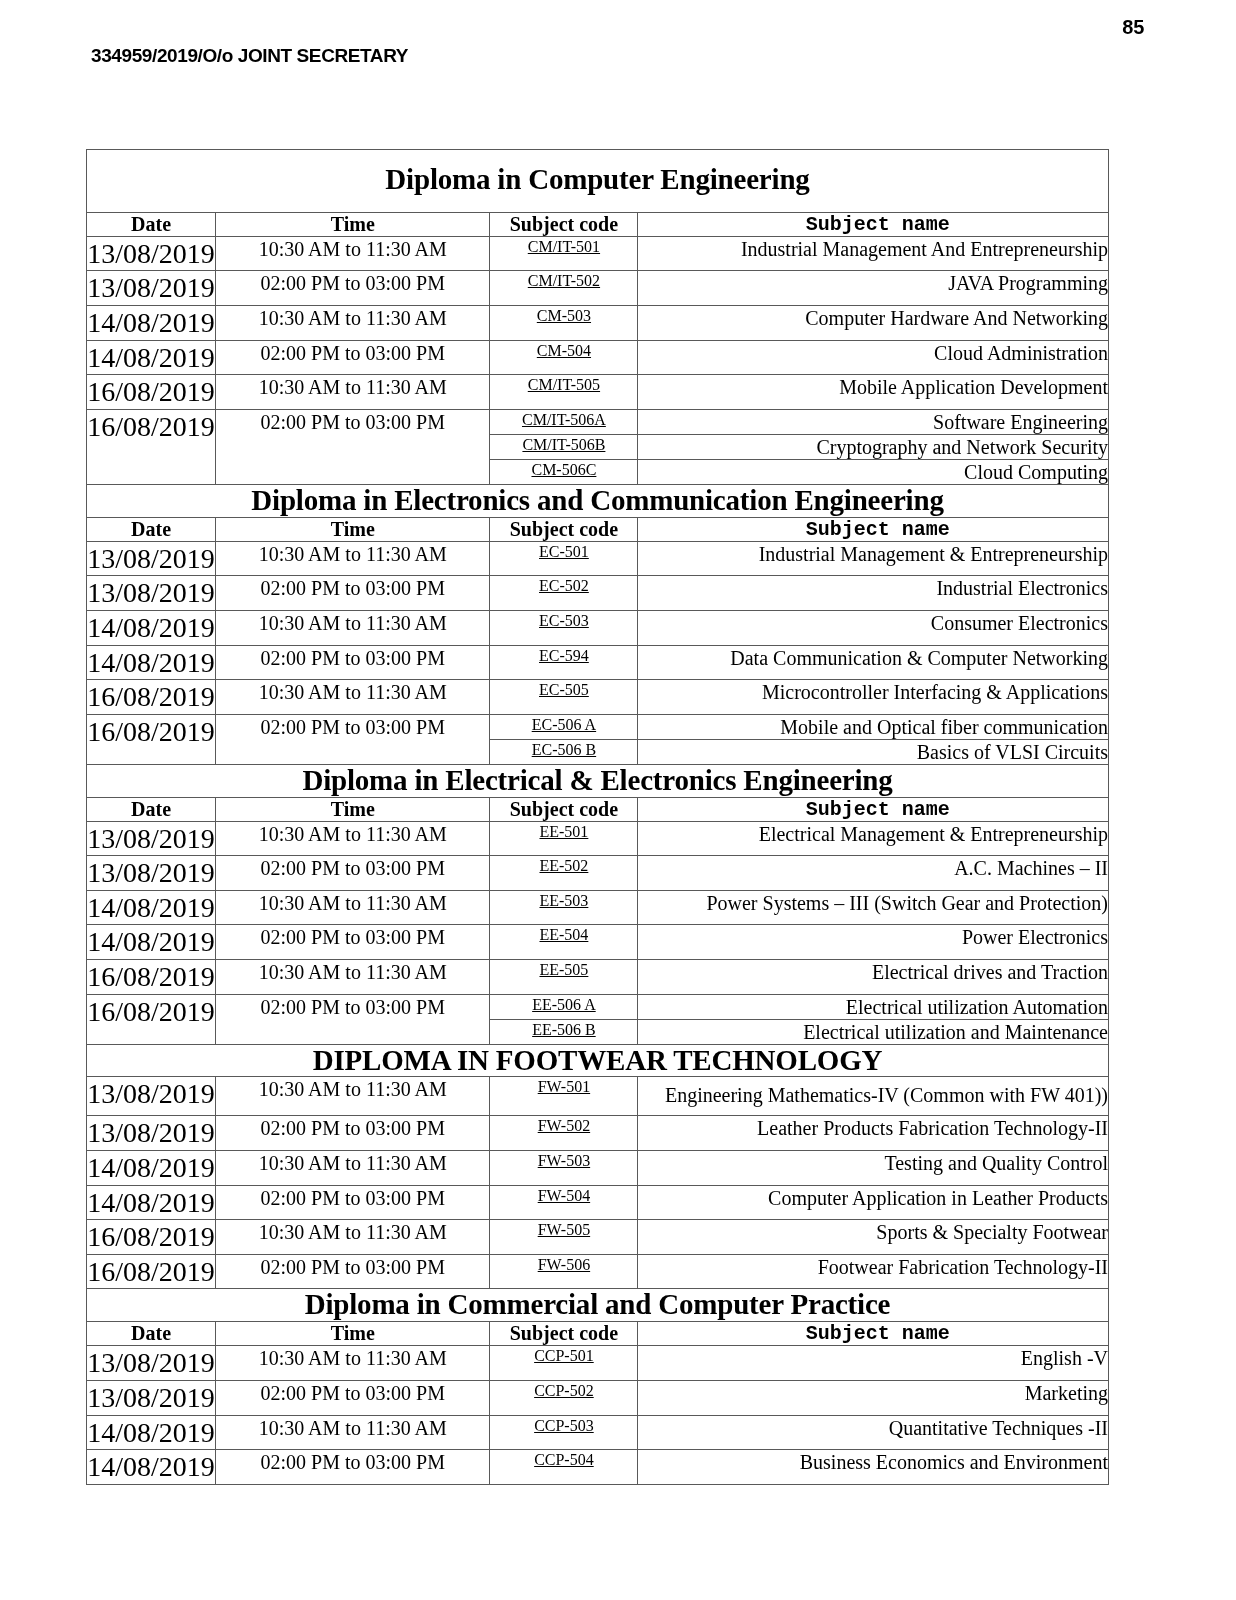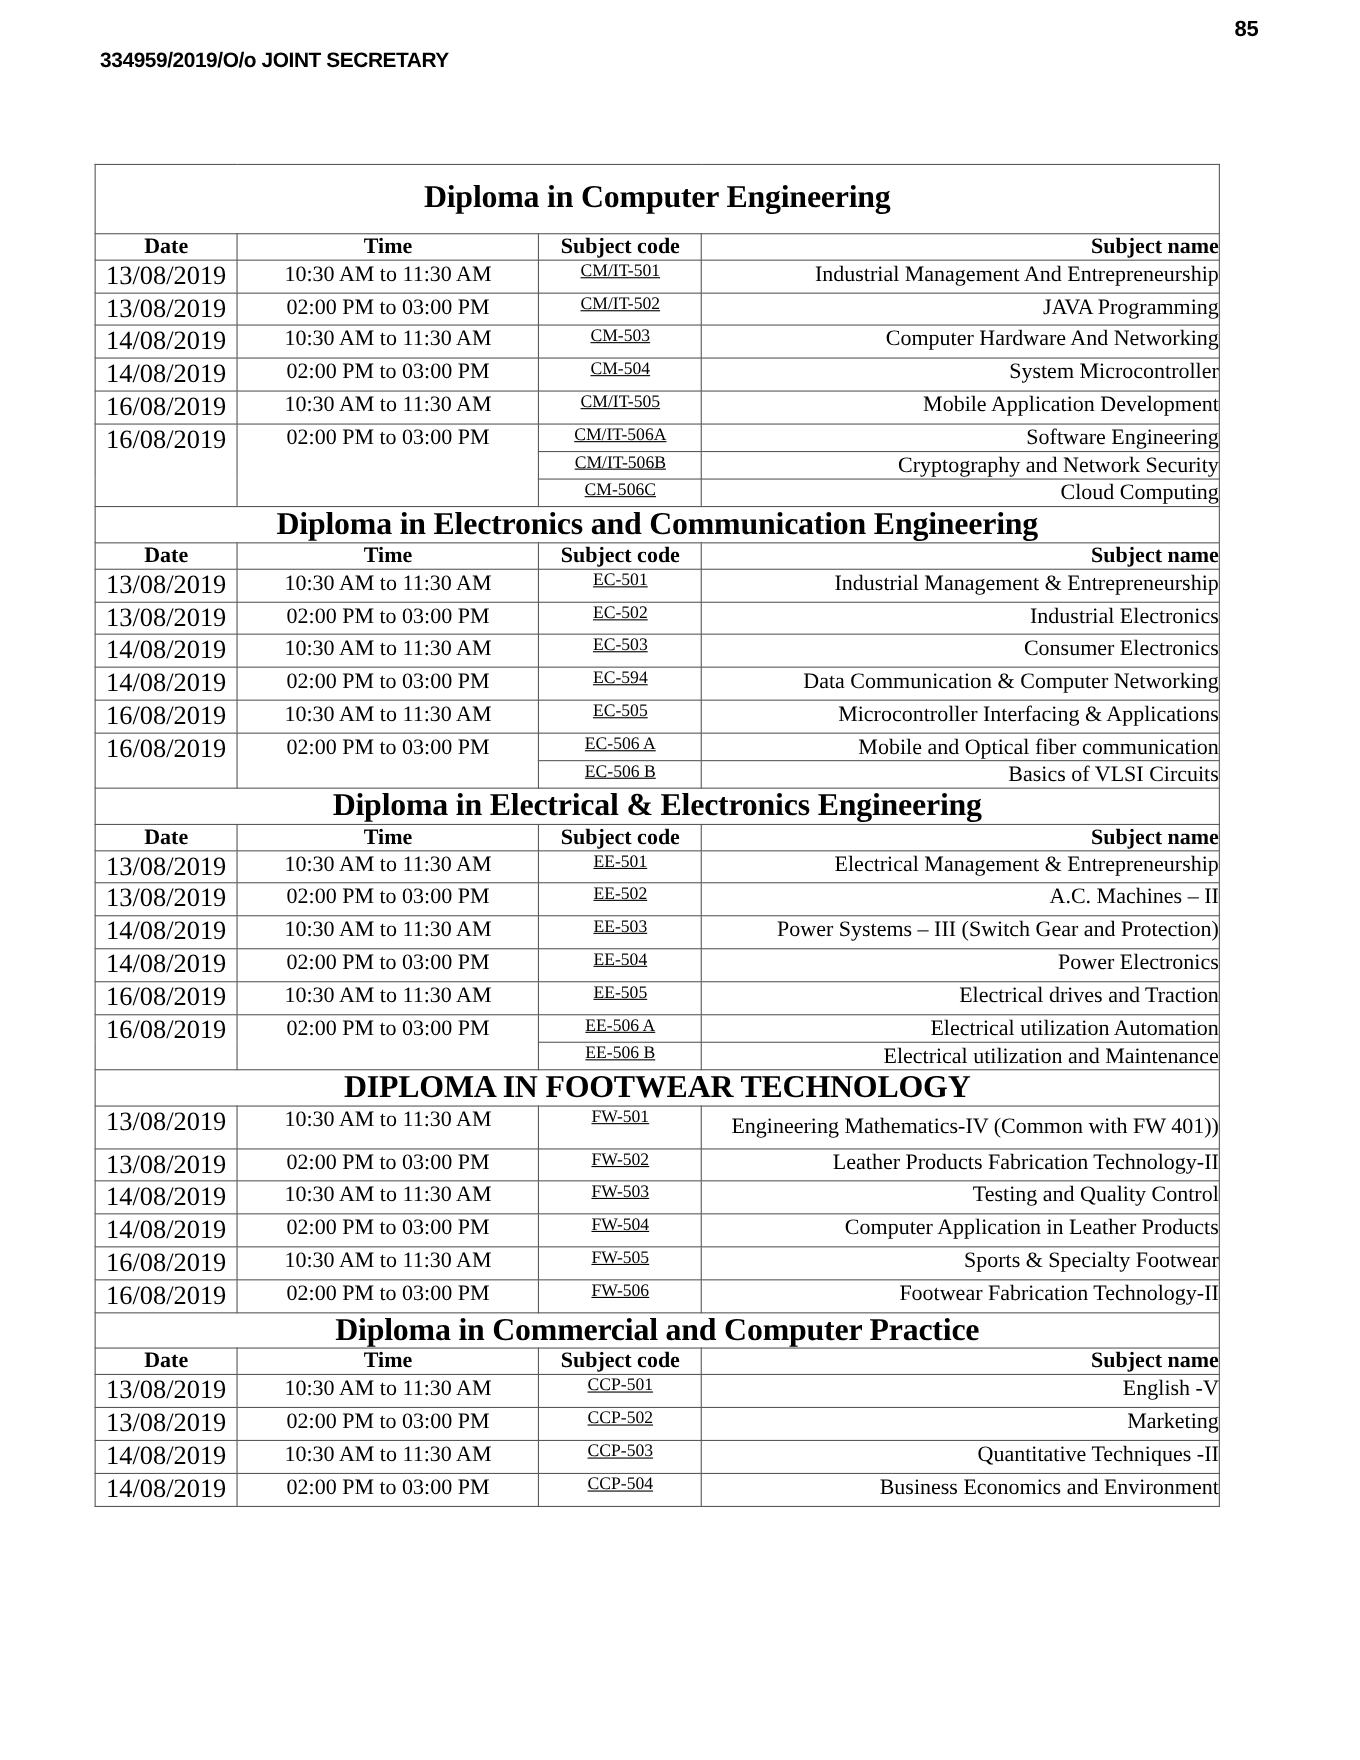--- a/index.html
+++ b/index.html
@@ -87,28 +87,29 @@
 
   
   td.col-head {
     text-align: center;
     font-weight: bold;
     font-size: 20px;
     padding: 3px 6px 4px 6px;
     line-height: 1.15;
   }
   td.col-head.left {
-    text-align: right;
+    text-align: center;
     padding-left: 9px;
+    font-family: Liberation Mono, monospace;
   }
 
   
   td.cell-date {
     text-align: center;
-    font-size: 24px;
+    font-size: 28px;
     padding: 4px 4px 5px 4px;
     line-height: 1.2;
     white-space: nowrap;
   }
   td.cell-time {
     text-align: center;
     font-size: 20px;
     padding: 4px 4px 5px 4px;
     line-height: 1.2;
     white-space: nowrap;
@@ -175,21 +176,21 @@
           <tr>
             <td class="cell-date">14/08/2019</td>
             <td class="cell-time">10:30 AM to 11:30 AM</td>
             <td class="cell-code">CM-503</td>
             <td class="cell-name">Computer Hardware And Networking</td>
           </tr>
           <tr>
             <td class="cell-date">14/08/2019</td>
             <td class="cell-time">02:00 PM to 03:00 PM</td>
             <td class="cell-code">CM-504</td>
-            <td class="cell-name">System Microcontroller</td>
+            <td class="cell-name">Cloud Administration</td>
           </tr>
           <tr>
             <td class="cell-date">16/08/2019</td>
             <td class="cell-time">10:30 AM to 11:30 AM</td>
             <td class="cell-code">CM/IT-505</td>
             <td class="cell-name">Mobile Application Development</td>
           </tr>
           <tr>
             <td class="cell-date" rowspan="3">16/08/2019</td>
             <td class="cell-time" rowspan="3">02:00 PM to 03:00 PM</td>

